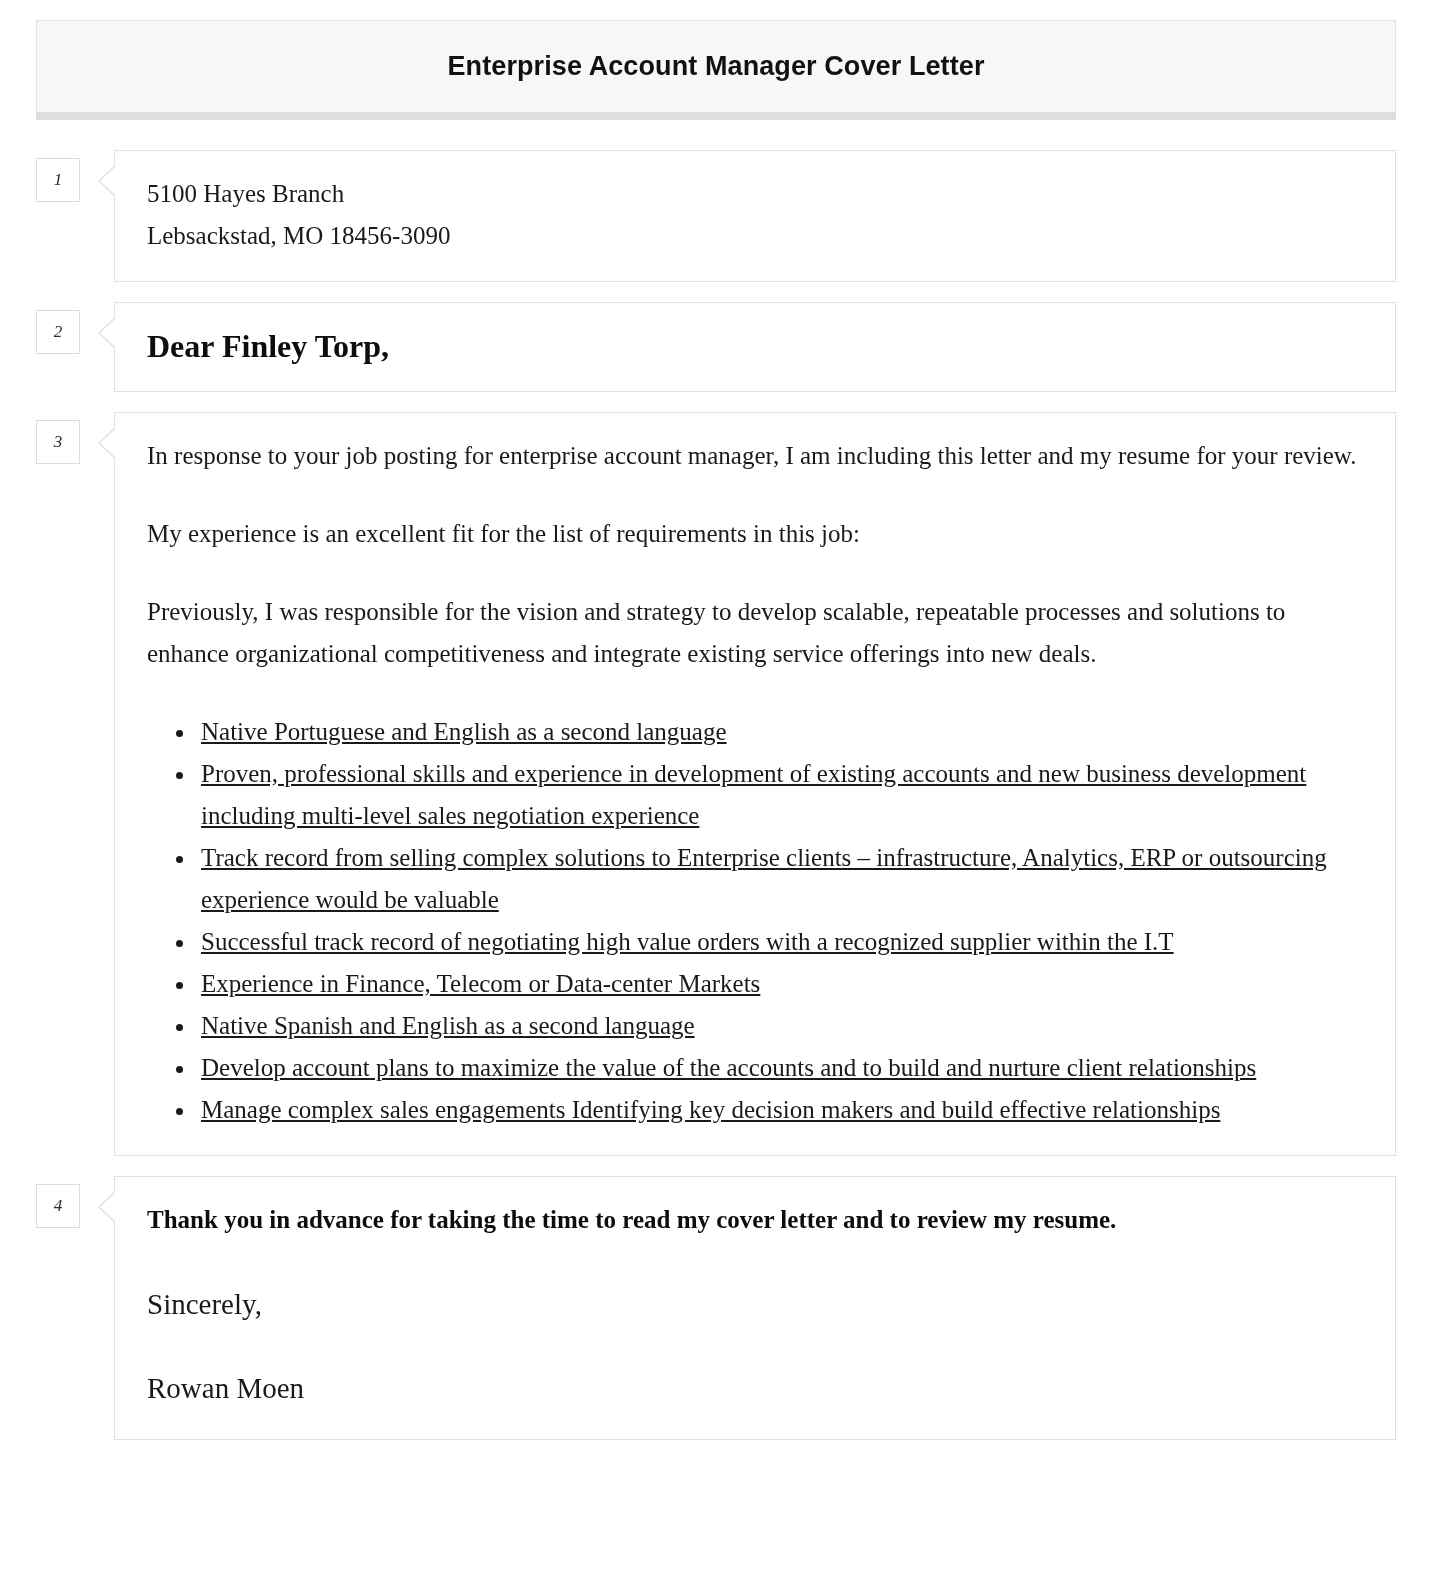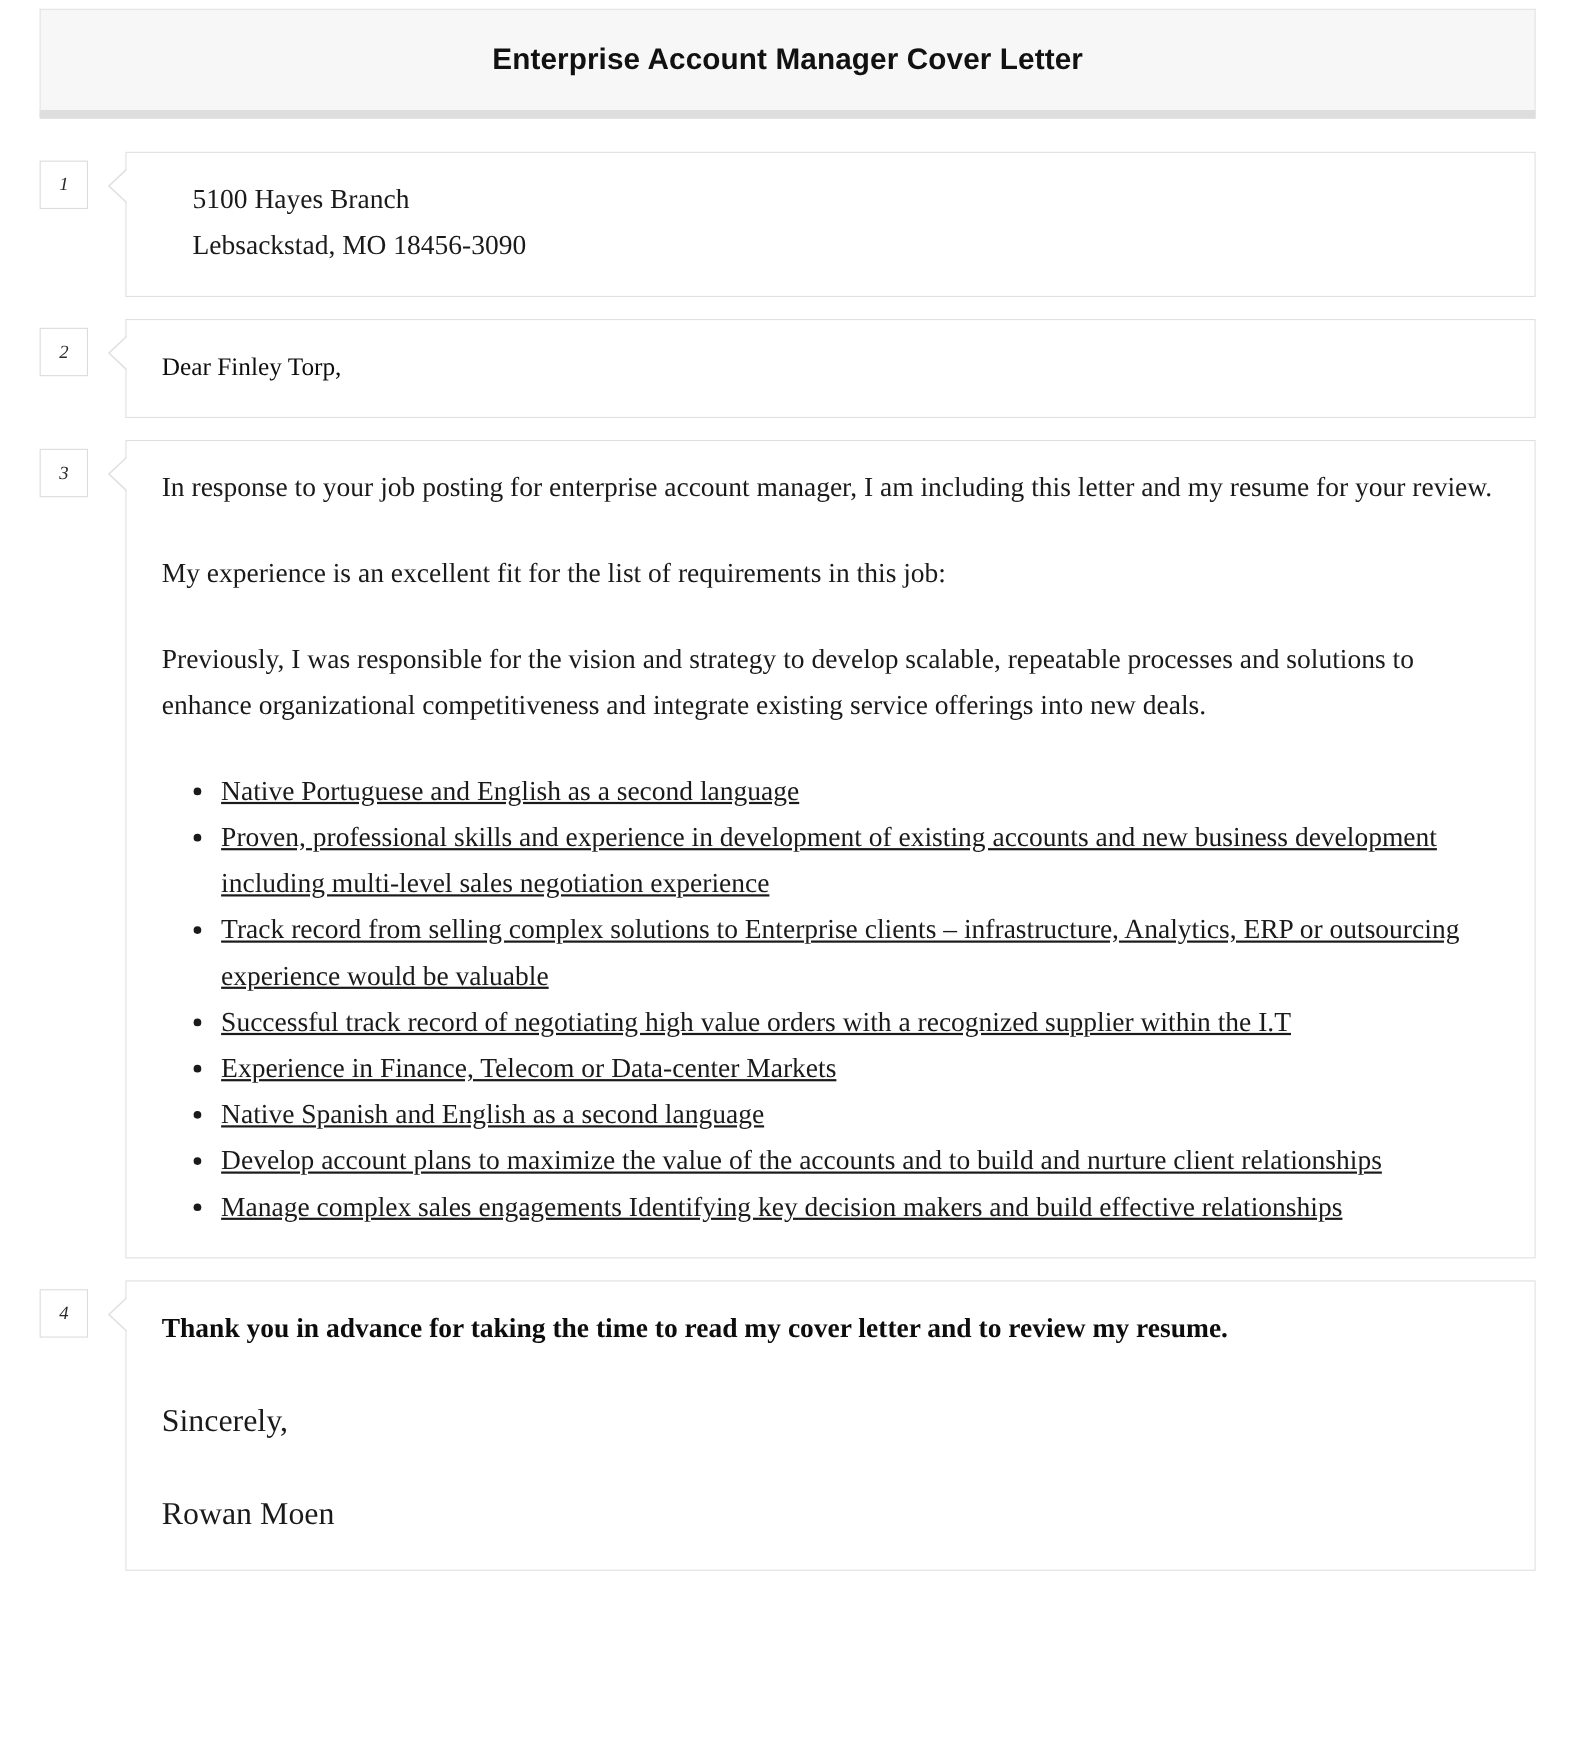--- a/index.html
+++ b/index.html
@@ -10,21 +10,21 @@
   body {
     width: 1440px;
     min-height: 1579px;
     font-family: "Liberation Serif", "DejaVu Serif", serif;
     color: #1a1a1a;
   }
 
   .page {
     width: 1440px;
     box-sizing: border-box;
-    padding: 8px 44px 24px 36px;
+    padding: 20px 44px 24px 36px;
   }
 
   
   .doc-header {
     background: #f7f7f7;
     border: 1px solid #e3e3e3;
     border-bottom: 8px solid #dedede;
     box-sizing: border-box;
     height: 100px;
     display: flex;
@@ -101,32 +101,31 @@
     border-top: 15px solid transparent;
     border-bottom: 15px solid transparent;
     border-right: 16px solid #ffffff;
   }
 
   
   .line {
     font-size: 25px;
     line-height: 42px;
     color: #1a1a1a;
-    margin-left: 28px;
   }
   .para {
     font-size: 25px;
     line-height: 42px;
     color: #1a1a1a;
     margin: 0 0 36px 0;
   }
   .strong-line {
-    font-size: 23px;
-    line-height: 42px;
-    font-weight: normal;
+    font-size: 32px;
+    line-height: 42px;
+    font-weight: bold;
     color: #0d0d0d;
   }
 
   .req-list {
     margin: 0;
     padding-left: 50px;
     list-style: disc;
     text-decoration: underline;
   }
   .req-list li {

